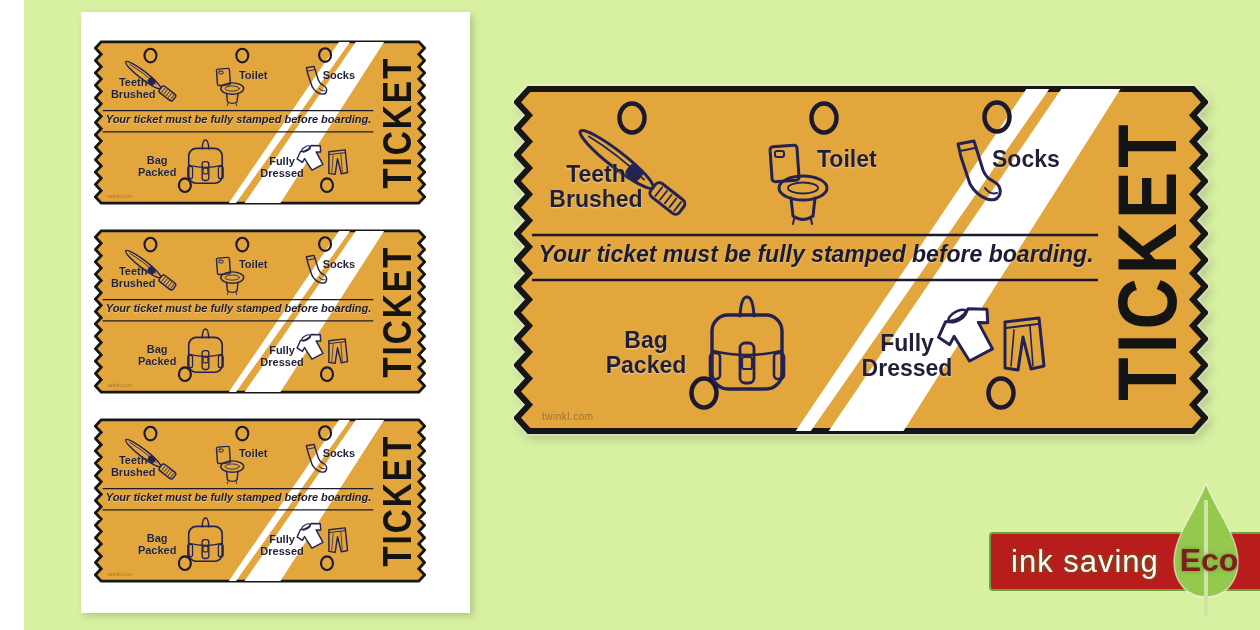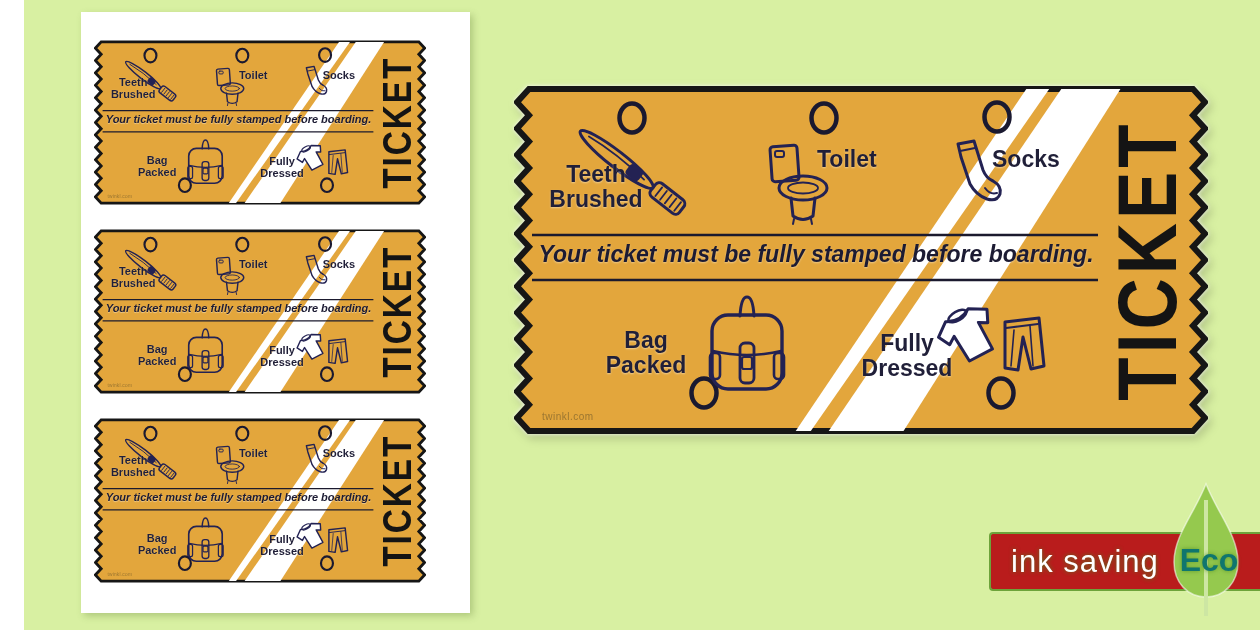--- a/index.html
+++ b/index.html
@@ -34,21 +34,21 @@
 
   
   .eco-bar{position:absolute;left:965px;top:532px;width:295px;height:59px;
           background:#b91c1c;border:2px solid #6da33a;border-right:none;
           border-radius:4px 0 0 4px;box-sizing:border-box;z-index:5;
           display:flex;align-items:center;}
   .eco-bar .ink-text{padding-left:20px;color:#ffffff;font-size:31px;letter-spacing:1px;
           text-shadow:0 0 4px rgba(70,125,30,.9);}
   .eco-leaf{position:absolute;left:1140px;top:478px;z-index:6;}
   .eco-text{position:absolute;left:1150px;top:542px;width:70px;z-index:7;text-align:center;
-          color:#0f766e;font-size:32px;font-weight:700;text-shadow:0 0 4px rgba(80,140,35,.8);}
+          color:#7f1d1d;font-size:32px;font-weight:700;text-shadow:0 0 4px rgba(80,140,35,.8);}
 </style>
 </head>
 <body>
 
 <div class="stage">
 
   <div class="page">
     <div class="ticket-slot small" style="left:13px;top:28px;">
   <div class="ticket">
     <svg class="ticket-svg" width="694" height="350" viewBox="0 0 694 350">

